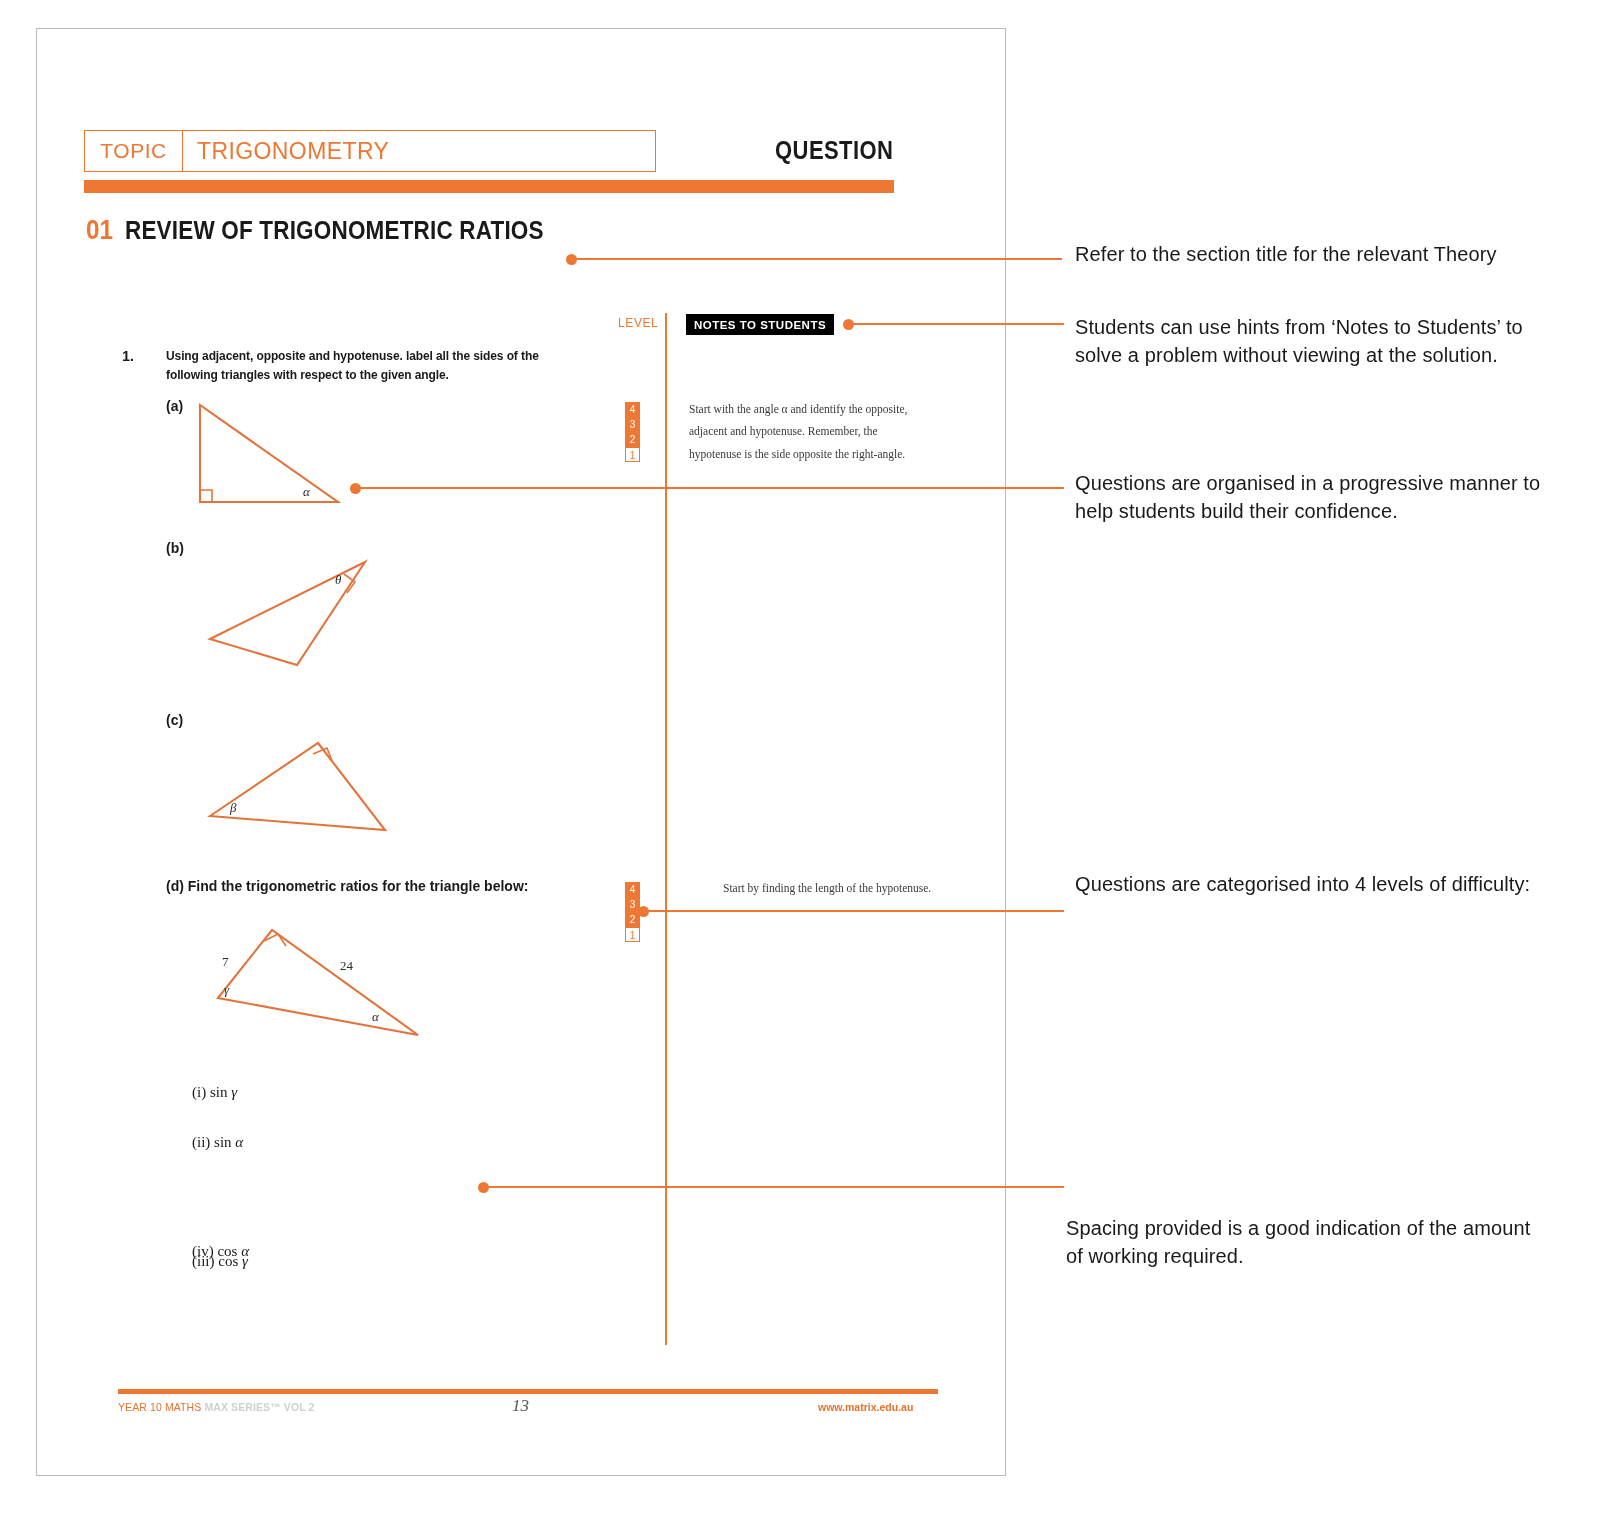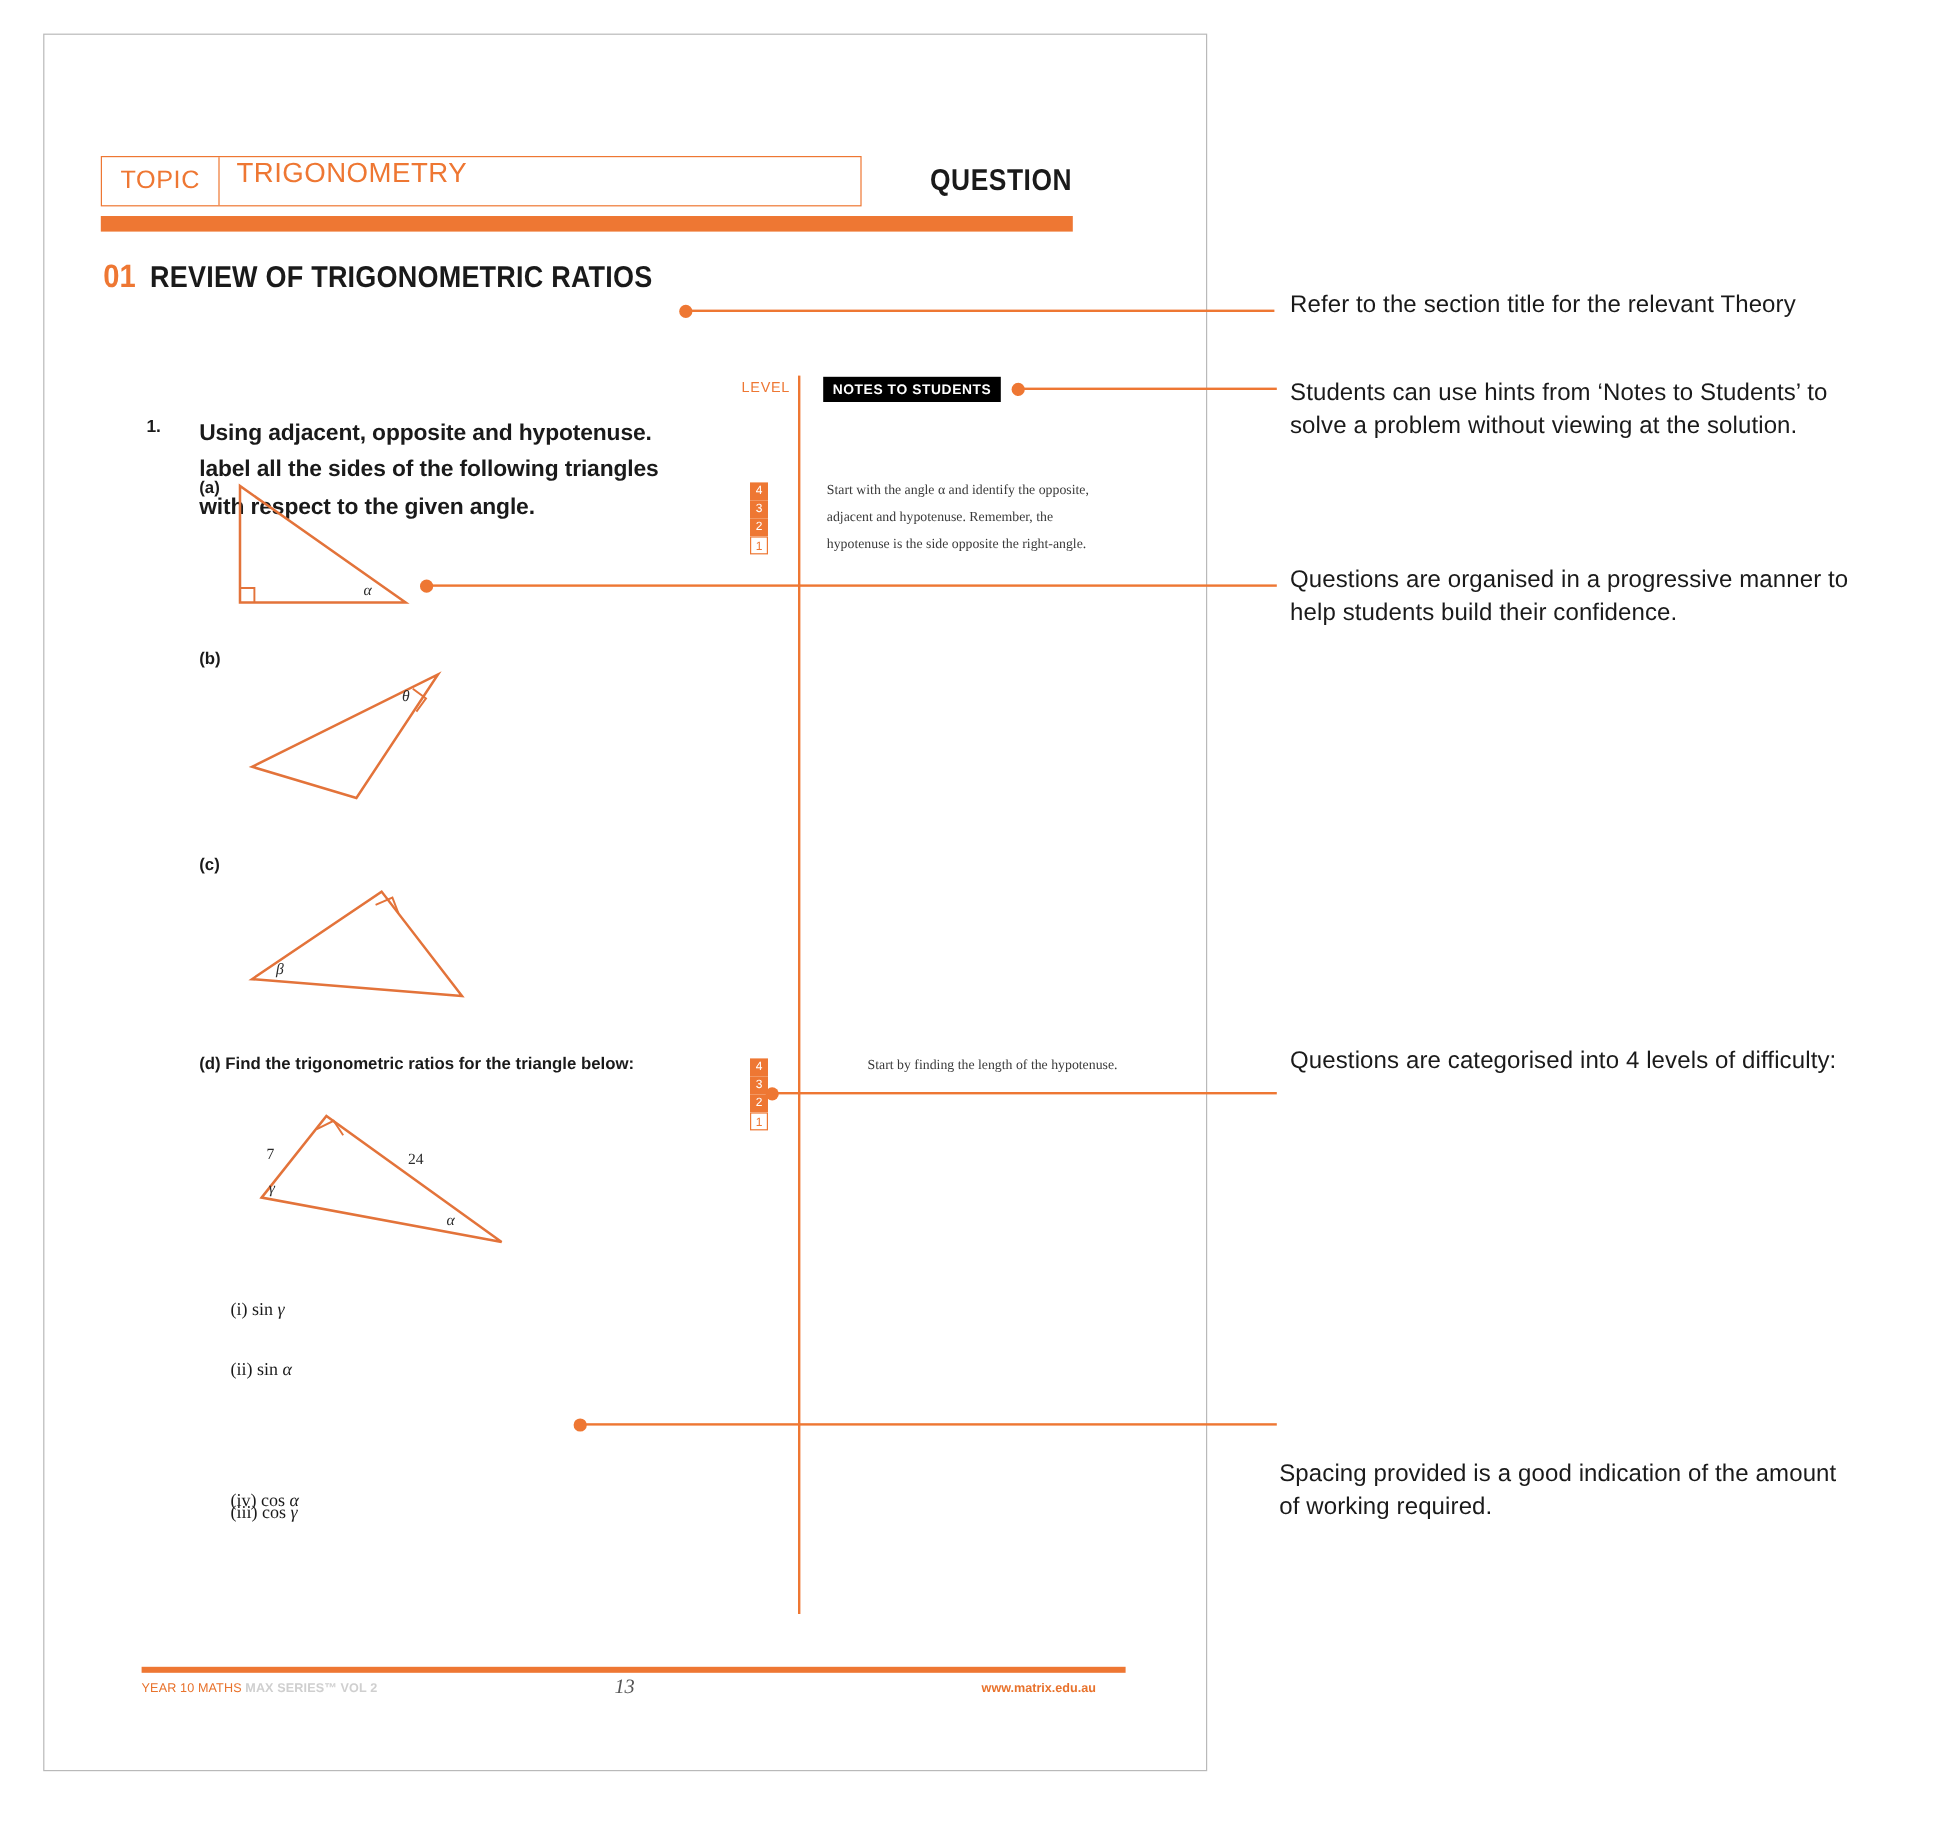--- a/index.html
+++ b/index.html
@@ -25,26 +25,26 @@
     border: 1px solid #b9b9b9;
     background: #ffffff;
     box-sizing: border-box;
   }
 
   
   .topic-row {
     position: absolute;
     left: 84px;
     top: 130px;
-    width: 634px;
+    width: 572px;
     height: 42px;
     border: 1.5px solid #ee7733;
     box-sizing: border-box;
     display: flex;
-    align-items: flex-start;
+    align-items: center;
   }
   .topic-label {
     width: 98px;
     height: 100%;
     display: flex;
     align-items: center;
     justify-content: center;
     color: #ee7733;
     font-size: 21px;
     letter-spacing: 0.5px;
@@ -175,21 +175,21 @@
     top: 348px;
     font-size: 14.5px;
     font-weight: bold;
     color: #1a1a1a;
   }
   .q-stem {
     position: absolute;
     left: 166px;
     top: 347px;
     width: 420px;
-    font-size: 19px;
+    font-size: 12px;
     font-weight: bold;
     color: #1a1a1a;
     line-height: 1.6;
     letter-spacing: -0.1px;
   }
   .part-label {
     position: absolute;
     font-size: 14px;
     font-weight: bold;
     color: #1a1a1a;

